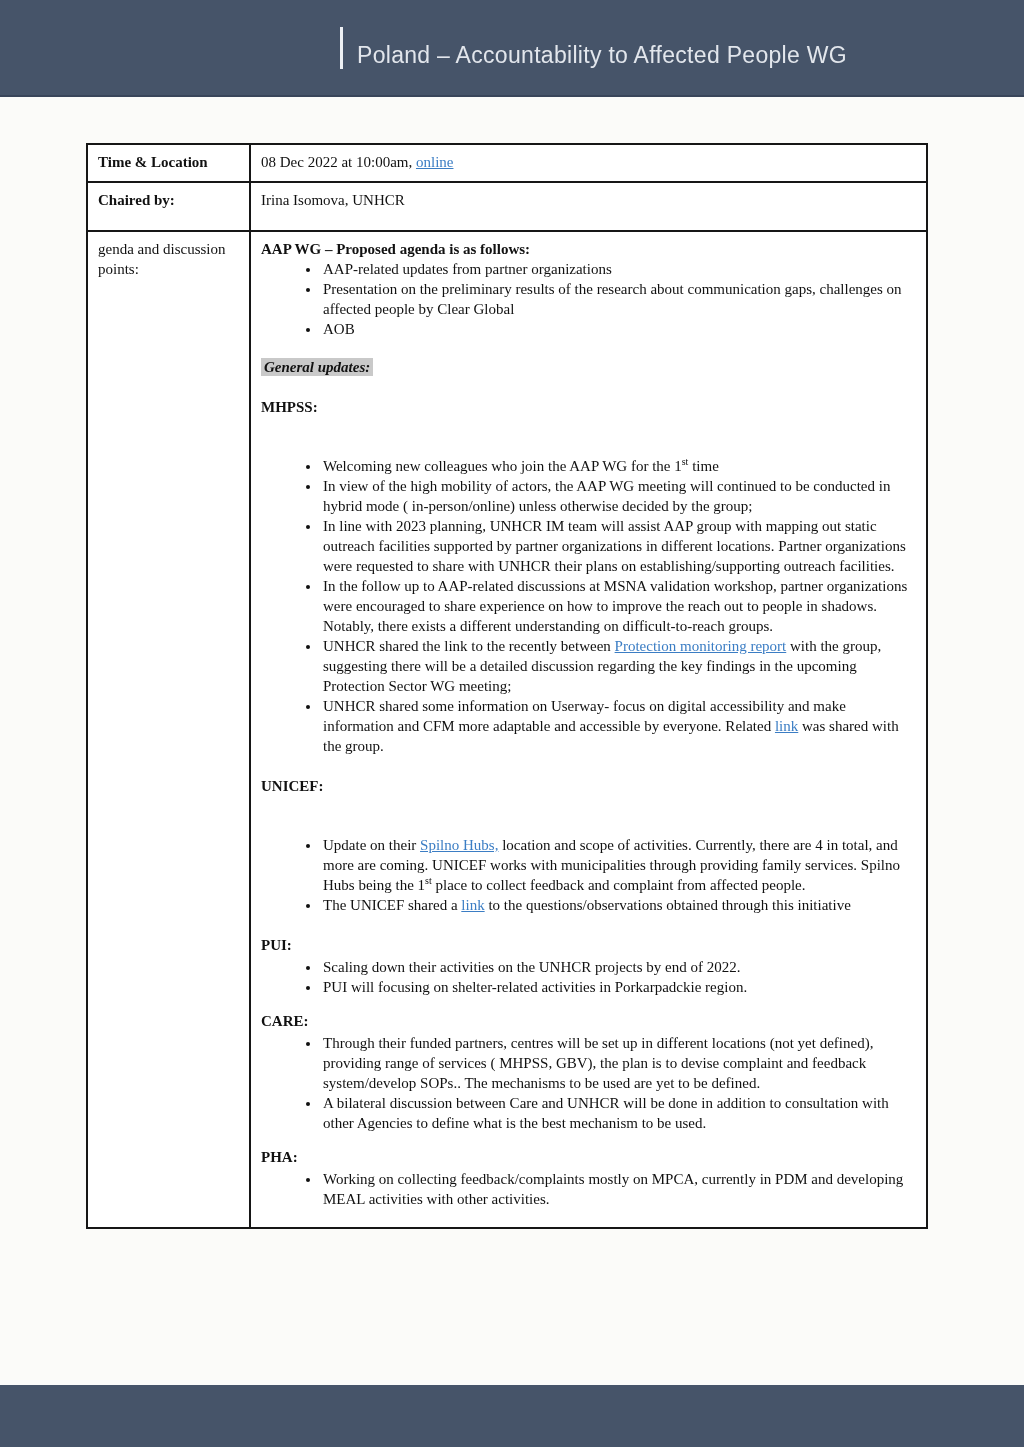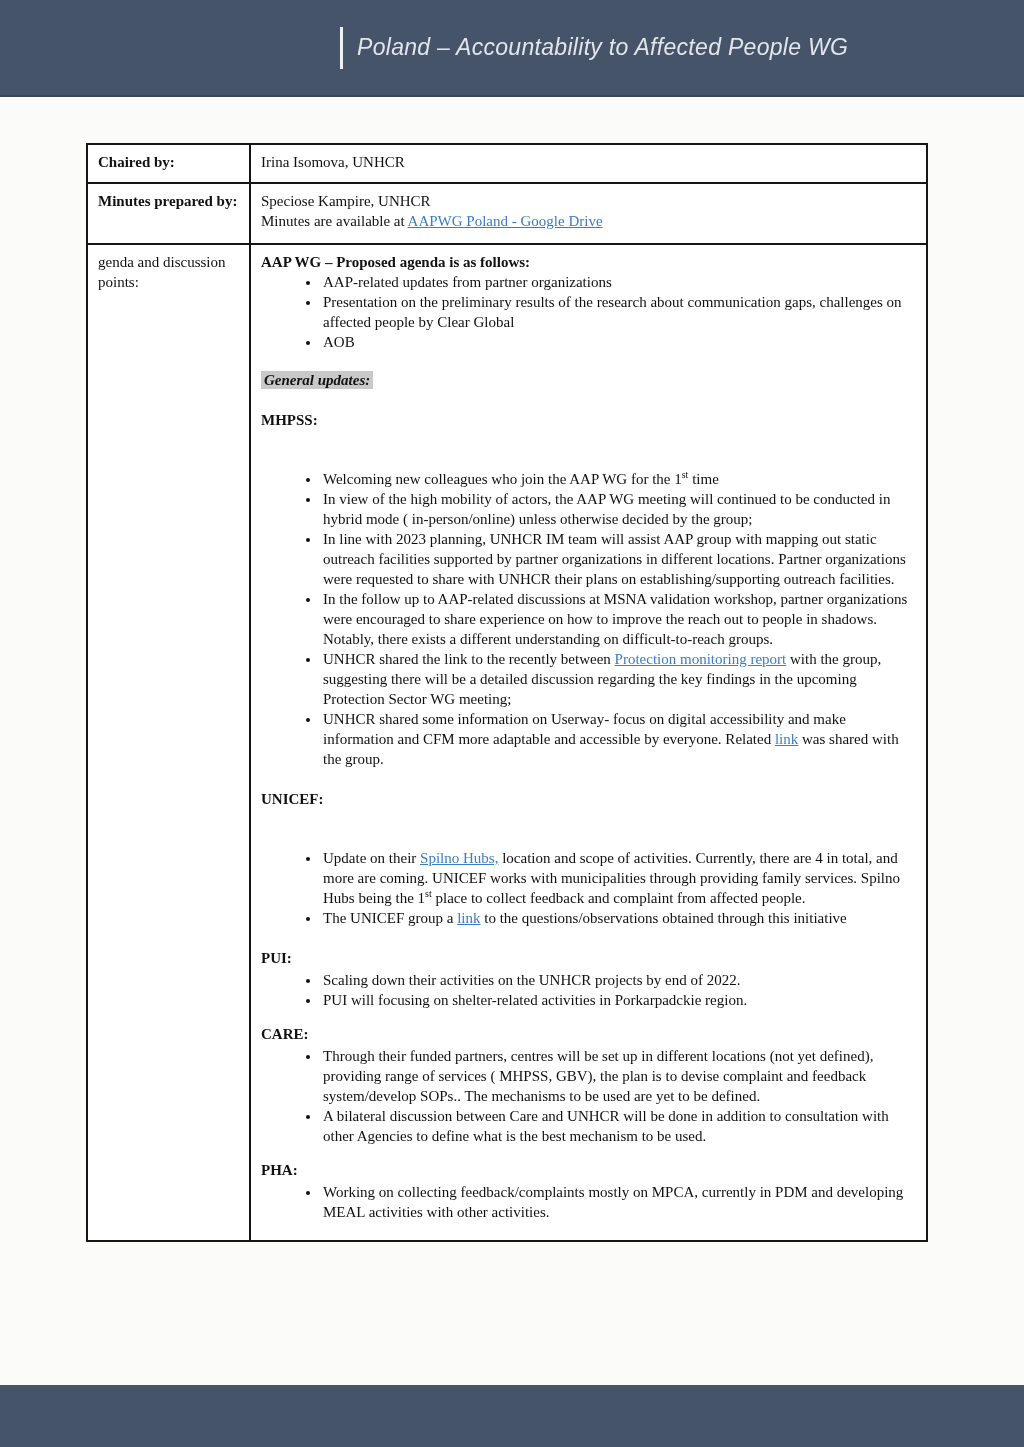--- a/index.html
+++ b/index.html
@@ -15,21 +15,21 @@
     background:var(--paper);
     font-family:"Liberation Serif", serif;
     color:#111;
   }
   .band{background:var(--band);}
   .page-header{
     position:absolute;top:0;left:0;width:1024px;height:97px;
     display:flex;align-items:center;
     border-bottom:2px solid #39455A;
   }
-  .header-inner{display:flex;align-items:center;margin-left:340px;font-style:italic;}
+  .header-inner{display:flex;align-items:flex-end;margin-left:340px;}
   .title-bar{width:3px;height:42px;background:#EDF0F4;margin-right:14px;}
   .doc-title{
     font-family:"Liberation Sans", sans-serif;
     font-size:23px;letter-spacing:.3px;color:#E2E6EC;font-weight:normal;
     white-space:nowrap;
   }
   .page-footer{
     position:absolute;left:0;bottom:0;width:1024px;height:62px;
   }
   table.minutes{
@@ -39,21 +39,21 @@
   }
   td{
     border:2px solid #161616;
     vertical-align:top;
     padding:7px 10px;
     font-size:15px;line-height:20px;
   }
   td.label{width:163px;font-weight:bold;}
   td.label.plain{font-weight:normal;}
   tr.r1 td{height:38px;}
-  tr.r2 td{height:39px;}
+  tr.r2 td{height:49px;}
   tr.r3 td{height:61px;}
   td.content-cell{padding-bottom:18px;border-radius:28px;}
   .doc-link{color:var(--link);text-decoration:underline;cursor:pointer;}
   .content-cell p{margin:0;}
   .agenda-heading{font-weight:bold;margin:2px 0 18px;}
   ul.bullets{margin:0;padding-left:60px;}
   ul.bullets li{margin:0;padding-left:2px;}
   ul.agenda-list{margin-bottom:18px;}
   .hl-wrap{margin:18px 0 20px;font-style:italic;}
   .hl{background:var(--highlight);font-weight:bold;padding:1px 3px;}
@@ -69,27 +69,27 @@
 
 <header class="page-header band">
   <div class="header-inner">
     <div class="title-bar"></div>
     <div class="doc-title">Poland – Accountability to Affected People WG</div>
   </div>
 </header>
 
 <table class="minutes">
   <tbody>
+    <tr class="r1">
+      <td class="label">Time &amp; Location</td>
+      <td class="value"><span>08 Dec 2022 at 10:00am, </span><a class="doc-link">online</a></td>
+    </tr>
     <tr class="r2">
       <td class="label">Chaired by:</td>
       <td class="value"><span>Irina Isomova, UNHCR</span></td>
-    </tr>
-    <tr class="r3">
-      <td class="label">Minutes prepared by:</td>
-      <td class="value"><span>Speciose Kampire, UNHCR</span><br><span>Minutes are available at </span><a class="doc-link">AAPWG Poland - Google Drive</a></td>
     </tr>
     <tr class="r4">
       <td class="label plain">genda and discussion points:</td>
       <td class="value content-cell">
 
         <p class="agenda-heading">AAP WG – Proposed agenda is as follows:</p>
         <ul class="bullets agenda-list">
             <li><span>AAP-related updates from partner organizations</span></li>
             <li><span>Presentation on the preliminary results of the research about communication gaps, challenges on affected people by Clear Global</span></li>
             <li><span>AOB</span></li>
@@ -103,21 +103,21 @@
             <li><span>In view of the high mobility of actors, the AAP WG meeting will continued to be conducted in hybrid mode ( in-person/online) unless otherwise decided by the group;</span></li>
             <li><span>In line with 2023 planning, UNHCR IM team will assist AAP group with mapping out static outreach facilities supported by partner organizations in different locations. Partner organizations were requested to share with UNHCR their plans on establishing/supporting outreach facilities.</span></li>
             <li><span>In the follow up to AAP-related discussions at MSNA validation workshop, partner organizations were encouraged to share experience on how to improve the reach out to people in shadows. Notably, there exists a different understanding on difficult-to-reach groups.</span></li>
             <li><span>UNHCR shared the link to the recently between </span><a class="doc-link">Protection monitoring report</a><span> with the group, suggesting there will be a detailed discussion regarding the key findings in the upcoming Protection Sector WG meeting;</span></li>
             <li><span>UNHCR shared some information on Userway- focus on digital accessibility and make information and CFM more adaptable and accessible by everyone. Related </span><a class="doc-link">link</a><span> was shared with the group.</span></li>
           </ul>
 
         <p class="org-heading spaced">UNICEF:</p>
         <ul class="bullets spaced-list">
             <li><span>Update on their </span><a class="doc-link">Spilno Hubs,</a><span> location and scope of activities. Currently, there are 4 in total, and more are coming. UNICEF works with municipalities through providing family services. Spilno Hubs being the 1</span><sup>st</sup><span> place to collect feedback and complaint from affected people.</span></li>
-            <li><span>The UNICEF group a </span><a class="doc-link">link</a><span> to the questions/observations obtained through this initiative</span></li>
+            <li><span>The UNICEF shared a </span><a class="doc-link">link</a><span> to the questions/observations obtained through this initiative</span></li>
           </ul>
 
         <p class="org-heading tight">PUI:</p>
         <ul class="bullets tight-list">
             <li><span>Scaling down their activities on the UNHCR projects by end of 2022.</span></li>
             <li><span>PUI will focusing on shelter-related activities in Porkarpadckie region.</span></li>
           </ul>
 
         <p class="org-heading tight">CARE:</p>
         <ul class="bullets tight-list">

